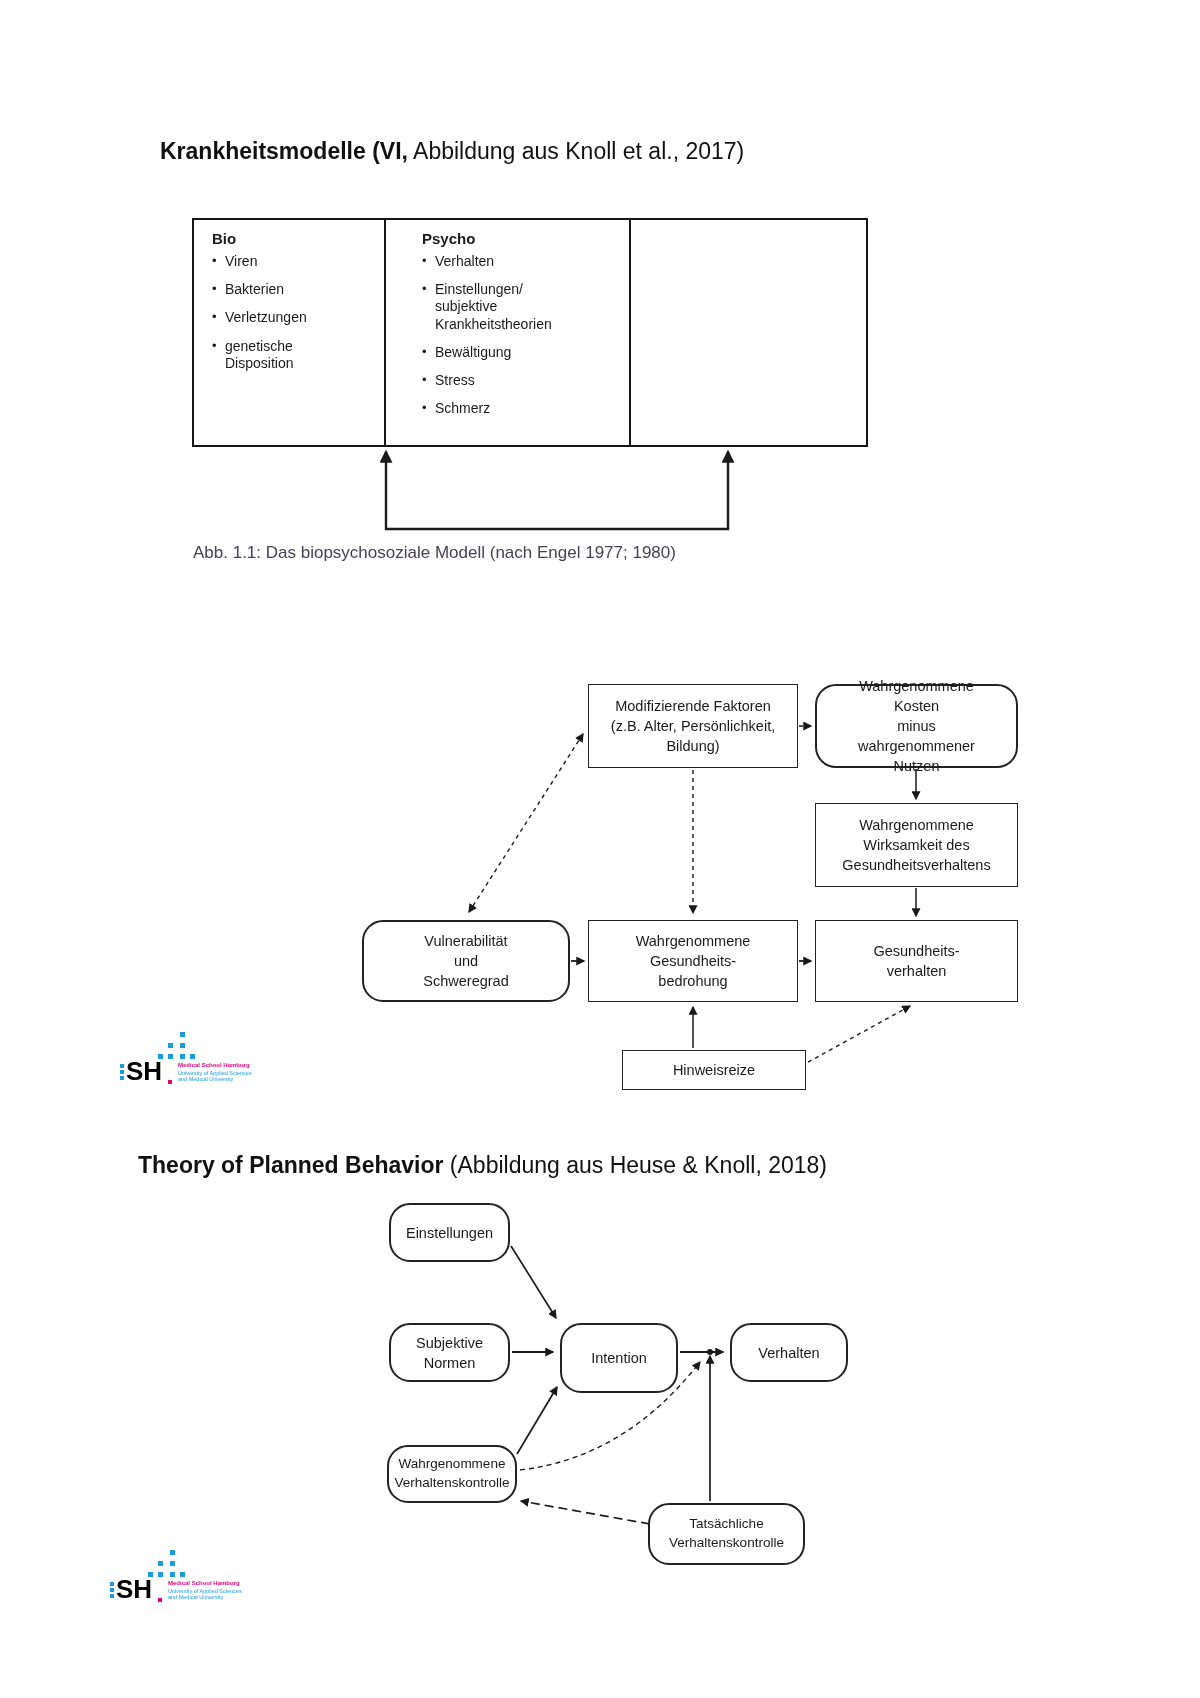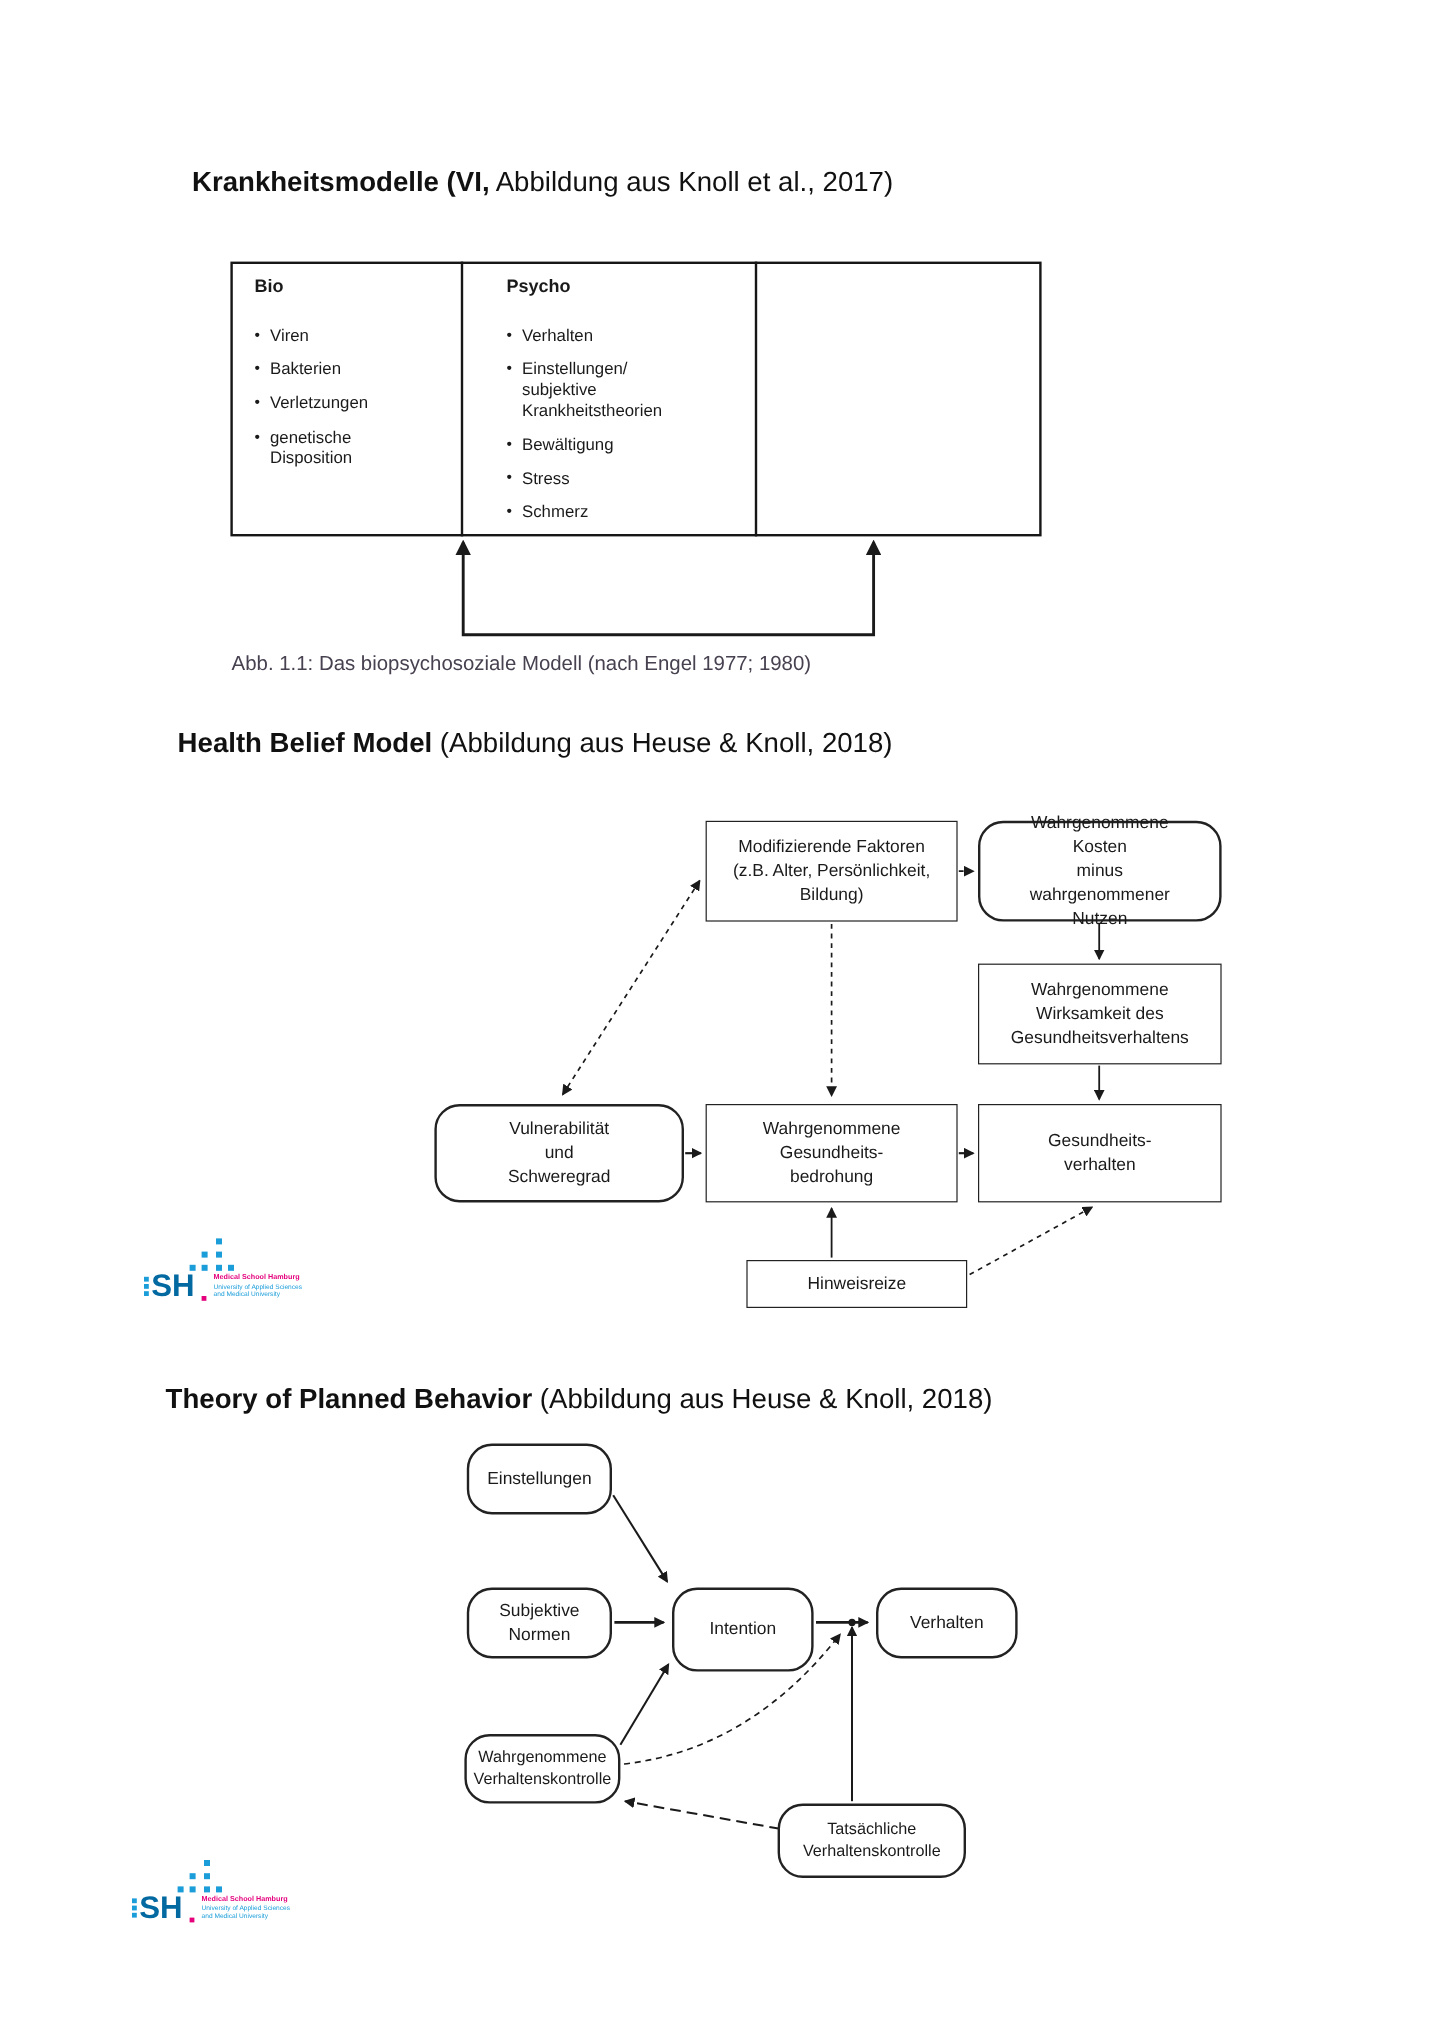--- a/index.html
+++ b/index.html
@@ -6,35 +6,35 @@
   #page{position:relative;width:1200px;height:1698px;background:#ffffff;overflow:hidden;
         font-family:"Liberation Sans","DejaVu Sans",sans-serif;color:#1a1a1a;}
   svg.overlay{position:absolute;left:0;top:0;z-index:1;}
   .title{position:absolute;z-index:3;white-space:nowrap;font-size:23px;color:#111;}
   .title .b{font-weight:bold;}
   
   .d1-outer{position:absolute;left:192px;top:218px;width:676px;height:229px;
             border:2.5px solid #161616;box-sizing:border-box;z-index:2;background:#fff;}
   .d1-div{position:absolute;top:218px;height:229px;width:2px;background:#161616;z-index:2;}
   .d1-col{position:absolute;z-index:3;font-size:14px;line-height:1.22;}
-  .d1-col .hdr{font-weight:bold;font-size:15px;margin-bottom:23px;}
+  .d1-col .hdr{font-weight:bold;font-size:15px;margin-bottom:5px;}
   .bullet{position:relative;padding-left:13px;margin-bottom:11px;white-space:pre-line;}
   .bullet::before{content:"•";position:absolute;left:0;top:0;font-size:13px;}
   .caption{position:absolute;left:193px;top:543px;z-index:3;font-size:17px;color:#474150;white-space:nowrap;}
   
   .fbox{position:absolute;z-index:2;background:#fff;border:1.6px solid #222;box-sizing:border-box;
         display:flex;align-items:center;justify-content:center;text-align:center;
         font-size:14.5px;line-height:1.38;white-space:pre-line;padding:2px 19px;}
   .fbox.bold-border{border-width:2px;border-radius:21px;}
   .fbox.small{font-size:13.5px;}
   
   .logo{position:absolute;z-index:3;width:160px;height:72px;}
   .logo .dots{position:absolute;left:0;top:0;}
   .logo .word{position:absolute;left:4px;top:36px;font-size:26px;font-weight:bold;
-              color:#0369a1;letter-spacing:0px;line-height:1;}
+              color:#000000;letter-spacing:0px;line-height:1;}
   .logo .ibar{position:absolute;left:-2px;top:42px;display:flex;flex-direction:column;gap:2px;}
   .logo .ibar i{width:4px;height:4px;background:#1a9dd9;display:block;}
   .logo .period{position:absolute;left:46px;top:58px;width:4px;height:4px;background:#e5007d;}
   .logo .ltxt{position:absolute;left:56px;top:40px;line-height:1.25;}
   .logo .l1{font-size:6px;font-weight:bold;color:#e5007d;}
   .logo .l2{font-size:5.5px;color:#1a9dd9;}
 </style>
 </head>
 <body>
 
@@ -105,23 +105,20 @@
 subjektive
 Krankheitstheorien</div>
     <div class="bullet">Bewältigung</div>
     <div class="bullet">Stress</div>
     <div class="bullet">Schmerz</div>
   </div>
 
 
   <div class="caption">Abb. 1.1: Das biopsychosoziale Modell (nach Engel 1977; 1980)</div>
 
-  <div class="title" style="left:148px;top:606px;">
-    <span class="b">Health Belief Model</span><span> (Abbildung aus Heuse &amp; Knoll, 2018)</span>
-  </div>
 
   <div class="fbox" style="left:588px;top:684px;width:210px;height:84px;">Modifizierende Faktoren
 (z.B. Alter, Persönlichkeit,
 Bildung)</div>
   <div class="fbox bold-border" style="left:815px;top:684px;width:203px;height:84px;">Wahrgenommene Kosten
 minus
 wahrgenommener Nutzen</div>
   <div class="fbox" style="left:815px;top:803px;width:203px;height:84px;">Wahrgenommene
 Wirksamkeit des
 Gesundheitsverhaltens</div>

